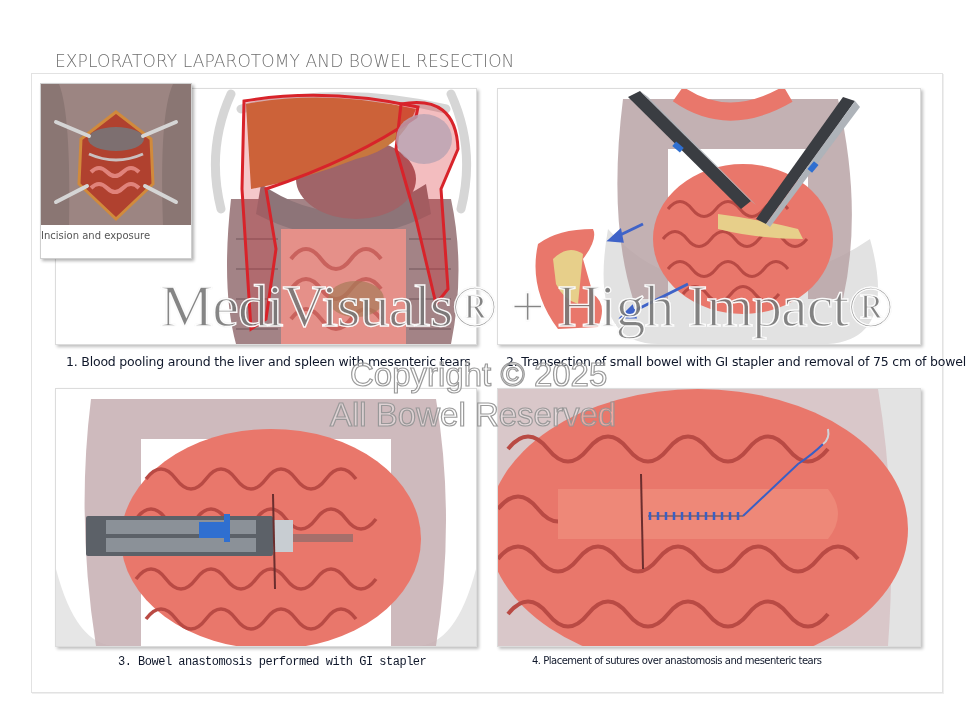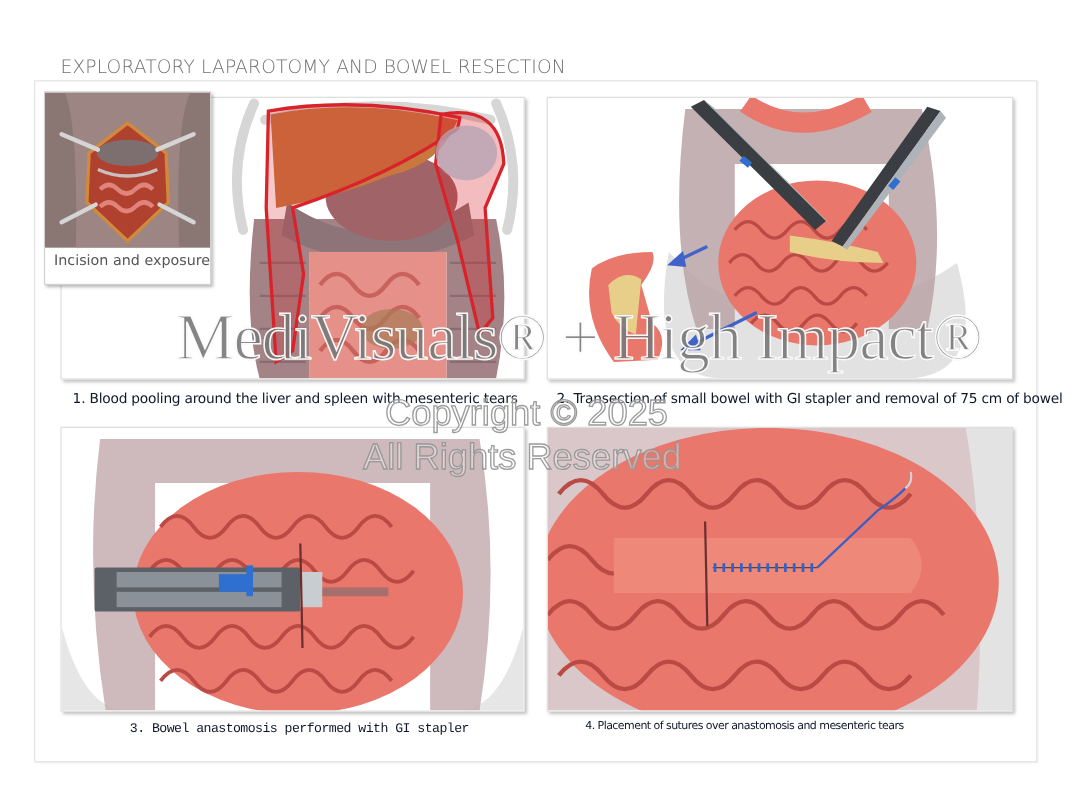--- a/index.html
+++ b/index.html
@@ -11,21 +11,21 @@
     .p2 { left:497px; top:88px; width:422px; height:255px; }
     .p3 { left:55px; top:388px; width:420px; height:257px; }
     .p4 { left:497px; top:388px; width:422px; height:257px; }
     .caption { position:absolute; font-size:12.5px; color:#0f172a; white-space:nowrap; font-family:"DejaVu Sans", sans-serif; letter-spacing:-0.2px; }
     .c1 { left:66px; top:354px; }
     .c2 { left:506px; top:354px; }
     .c3 { left:118px; top:655px; font-size:12px; letter-spacing:-0.5px;font-family:Liberation Mono, monospace; }
     .c4 { left:532px; top:655px; font-size:10px; letter-spacing:-0.5px; }
     .inset { position:absolute; left:40px; top:83px; width:150px; height:174px; background:#fff; border:1px solid #cfcfcf; box-shadow:2px 2px 3px rgba(0,0,0,0.3); overflow:hidden; z-index:3; }
     .inset-photo { position:absolute; left:0; top:0; width:150px; height:141px; background:linear-gradient(180deg,#8e7b78 0%,#7d6866 100%); }
-    .inset-label { position:absolute; left:0; top:146px; width:150px; text-align:right; font-size:13px; color:#555; font-family:"DejaVu Sans", sans-serif; }
+    .inset-label { position:absolute; left:0; top:146px; width:150px; text-align:left; font-size:10px; color:#555; font-family:"DejaVu Sans", sans-serif; }
     svg { display:block; }
     .wm { position:absolute; z-index:10; pointer-events:none; color:transparent; -webkit-text-stroke:1.4px rgba(255,255,255,0.95); font-family:"Liberation Serif", serif; white-space:nowrap; text-shadow: 0 0 1px rgba(120,120,120,0.9); }
     .wm-main { left:160px; top:272px; font-size:60px; letter-spacing:-1px; }
     .wm-sub { position:absolute; z-index:10; pointer-events:none; color:rgba(255,255,255,0.35); -webkit-text-stroke:1.2px rgba(150,150,150,0.95); font-family:"Liberation Sans", sans-serif; white-space:nowrap; font-size:33px; }
     .wm-copy { left:350px; top:356px; }
     .wm-rights { left:330px; top:396px; }
   </style>
 </head>
 <body>
 
@@ -189,13 +189,13 @@
   </svg>
 </div>
 
 <div class="caption c1">1. Blood pooling around the liver and spleen with mesenteric tears</div>
 <div class="caption c2">2. Transection of small bowel with GI stapler and removal of 75 cm of bowel</div>
 <div class="caption c3">3. Bowel anastomosis performed with GI stapler</div>
 <div class="caption c4">4. Placement of sutures over anastomosis and mesenteric tears</div>
 
 <div class="wm wm-main">MediVisuals® + High Impact®</div>
 <div class="wm-sub wm-copy">Copyright © 2025</div>
-<div class="wm-sub wm-rights">All Rights Reserved</div>
+<div class="wm-sub wm-rights">All Bowel Reserved</div>
 
 </body></html>

